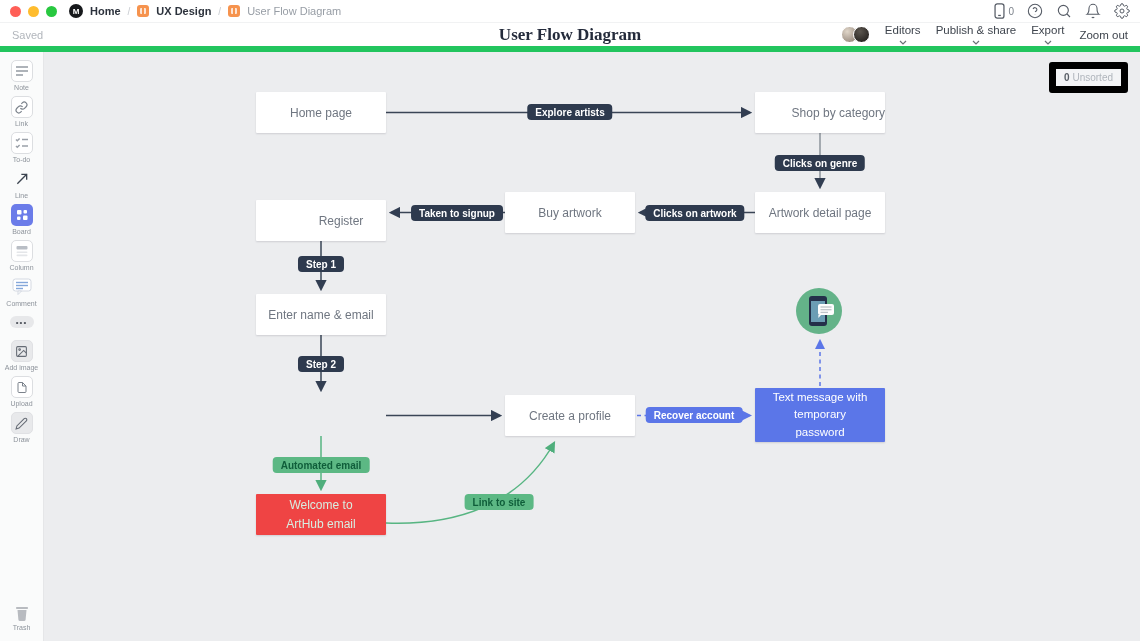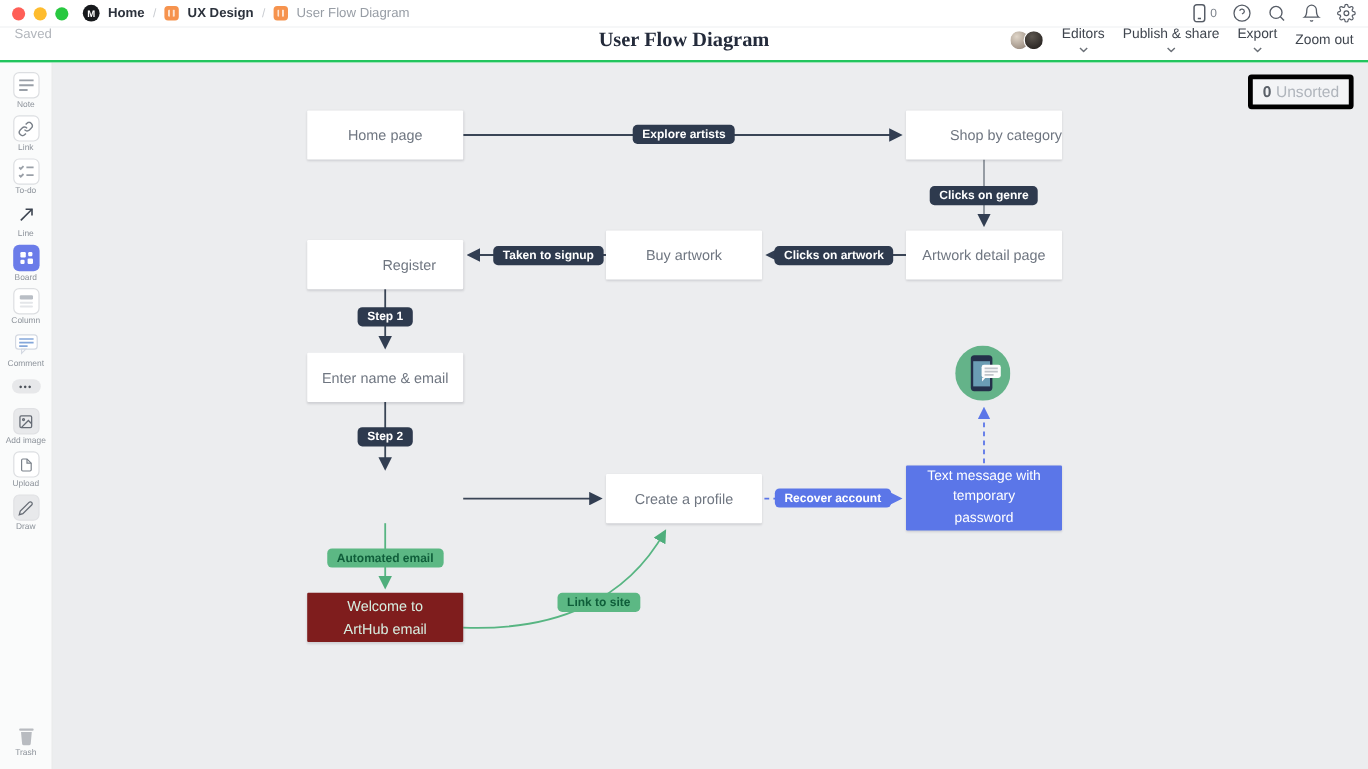--- a/index.html
+++ b/index.html
@@ -20,22 +20,22 @@
   .crumb .cur { color:#979da5; font-weight:normal; }
   .boardico { width:12px; height:12px; border-radius:3px; background:#f6934e; position:relative; flex:0 0 auto; }
   .boardico::after { content:""; position:absolute; left:3px; top:3px; width:6px; height:6px;
     background:linear-gradient(90deg,rgba(255,255,255,.75) 2px,transparent 2px) 0 0/4px 6px; border-radius:1px; }
   .tb-right { margin-left:auto; display:flex; align-items:center; gap:13px; color:#565c66; }
   .tb-ico { display:flex; align-items:center; gap:3px; cursor:default; }
   .tb-ico svg { display:block; }
   .devcount { font-size:10px; color:#7b818a; }
 
   
-  .toolbar { height:29px; background:#fff; border-bottom:2px solid #22c55e; display:flex;
-    align-items:flex-start; padding:0 12px; position:relative; z-index:4; }
+  .toolbar { height:29px; background:#fff; border-bottom:6px solid #22c55e; display:flex;
+    align-items:center; padding:0 12px; position:relative; z-index:4; }
   .saved { font-size:11px; color:#b2b6bc; }
   .doctitle { position:absolute; left:0; right:0; text-align:center; pointer-events:none;
     font-family:"Liberation Serif","DejaVu Serif",serif; font-weight:bold; font-size:17px; color:#242b3b; }
   .tool-right { margin-left:auto; display:flex; align-items:center; gap:15px; font-size:11.5px; color:#3f454e; z-index:2;}
   .menu-item { display:flex; align-items:center; gap:4px; cursor:default;flex-direction:column; }
   .avatars { display:flex; }
   .av { width:17px; height:17px; border-radius:50%; border:1.5px solid #fff; }
   .av1 { background:radial-gradient(circle at 35% 30%, #e0d6c9, #a3968a 70%, #6f655b); }
   .av2 { background:radial-gradient(circle at 40% 30%, #5c564f, #2b2724 75%); margin-left:-5px; }
 
@@ -58,35 +58,35 @@
   .trash .tlabel { font-size:7px; color:#8d939b; margin-top:2px; }
 
   
   .canvas { position:relative; width:1096px; height:589px; background:#ecedef; overflow:hidden; }
   .connectors { position:absolute; inset:0; z-index:1; }
 
   .card { position:absolute; width:130px; min-height:41px; background:#fff; border-radius:1px;
     box-shadow:0 1px 2px rgba(25,30,40,.14); display:flex; align-items:center; justify-content:center;
     text-align:center; font-size:12px; color:#6f7681; z-index:2; cursor:default; }
   .card.blue { background:#5b76e8; color:#fff; height:54px; font-size:11.5px; line-height:1.5; }
-  .card.greenbox { background:#7f1d1d; color:#d7eee1; height:39px; font-size:12px; line-height:1.55;text-align:center; }
+  .card.greenbox { background:#ef4444; color:#d7eee1; height:39px; font-size:12px; line-height:1.55;text-align:center; }
   .card .inner { max-width:112px; }
   .card.greenbox .inner { max-width:84px; }
   .card.blue .inner { max-width:104px; }
 
   .pill { position:absolute; transform:translate(-50%,-50%); z-index:3; white-space:nowrap;
     font-size:10px; font-weight:bold; padding:2.5px 8px; border-radius:4px; cursor:default; }
   .pill.dark { background:#2e3a4e; color:#fff; }
   .pill.green { background:#5cb884; color:#0f5e3a; }
   .pill.bluep { background:#5b76e8; color:#fff; }
 
   .phone-wrap { position:absolute; left:752px; top:236px; width:46px; height:46px; z-index:2; cursor:default; }
 
-  .unsorted { position:absolute; top:10px; right:12px; background:#f3f4f6; border:4px solid #000000;
-    border-radius:3px; padding:3px 8px; font-size:13px; z-index:3; cursor:default; }
+  .unsorted { position:absolute; top:10px; right:12px; background:#f3f4f6; border:7px solid #000000;
+    border-radius:3px; padding:3px 8px; font-size:10px; z-index:3; cursor:default; }
   .unsorted .n { font-weight:bold; color:#5a6068; }
   .unsorted .t { color:#b0b5bc; }
 </style>
 </head>
 <body>
 
 <div class="titlebar">
   <div class="lights">
     <span class="light red"></span>
     <span class="light yellow"></span>

